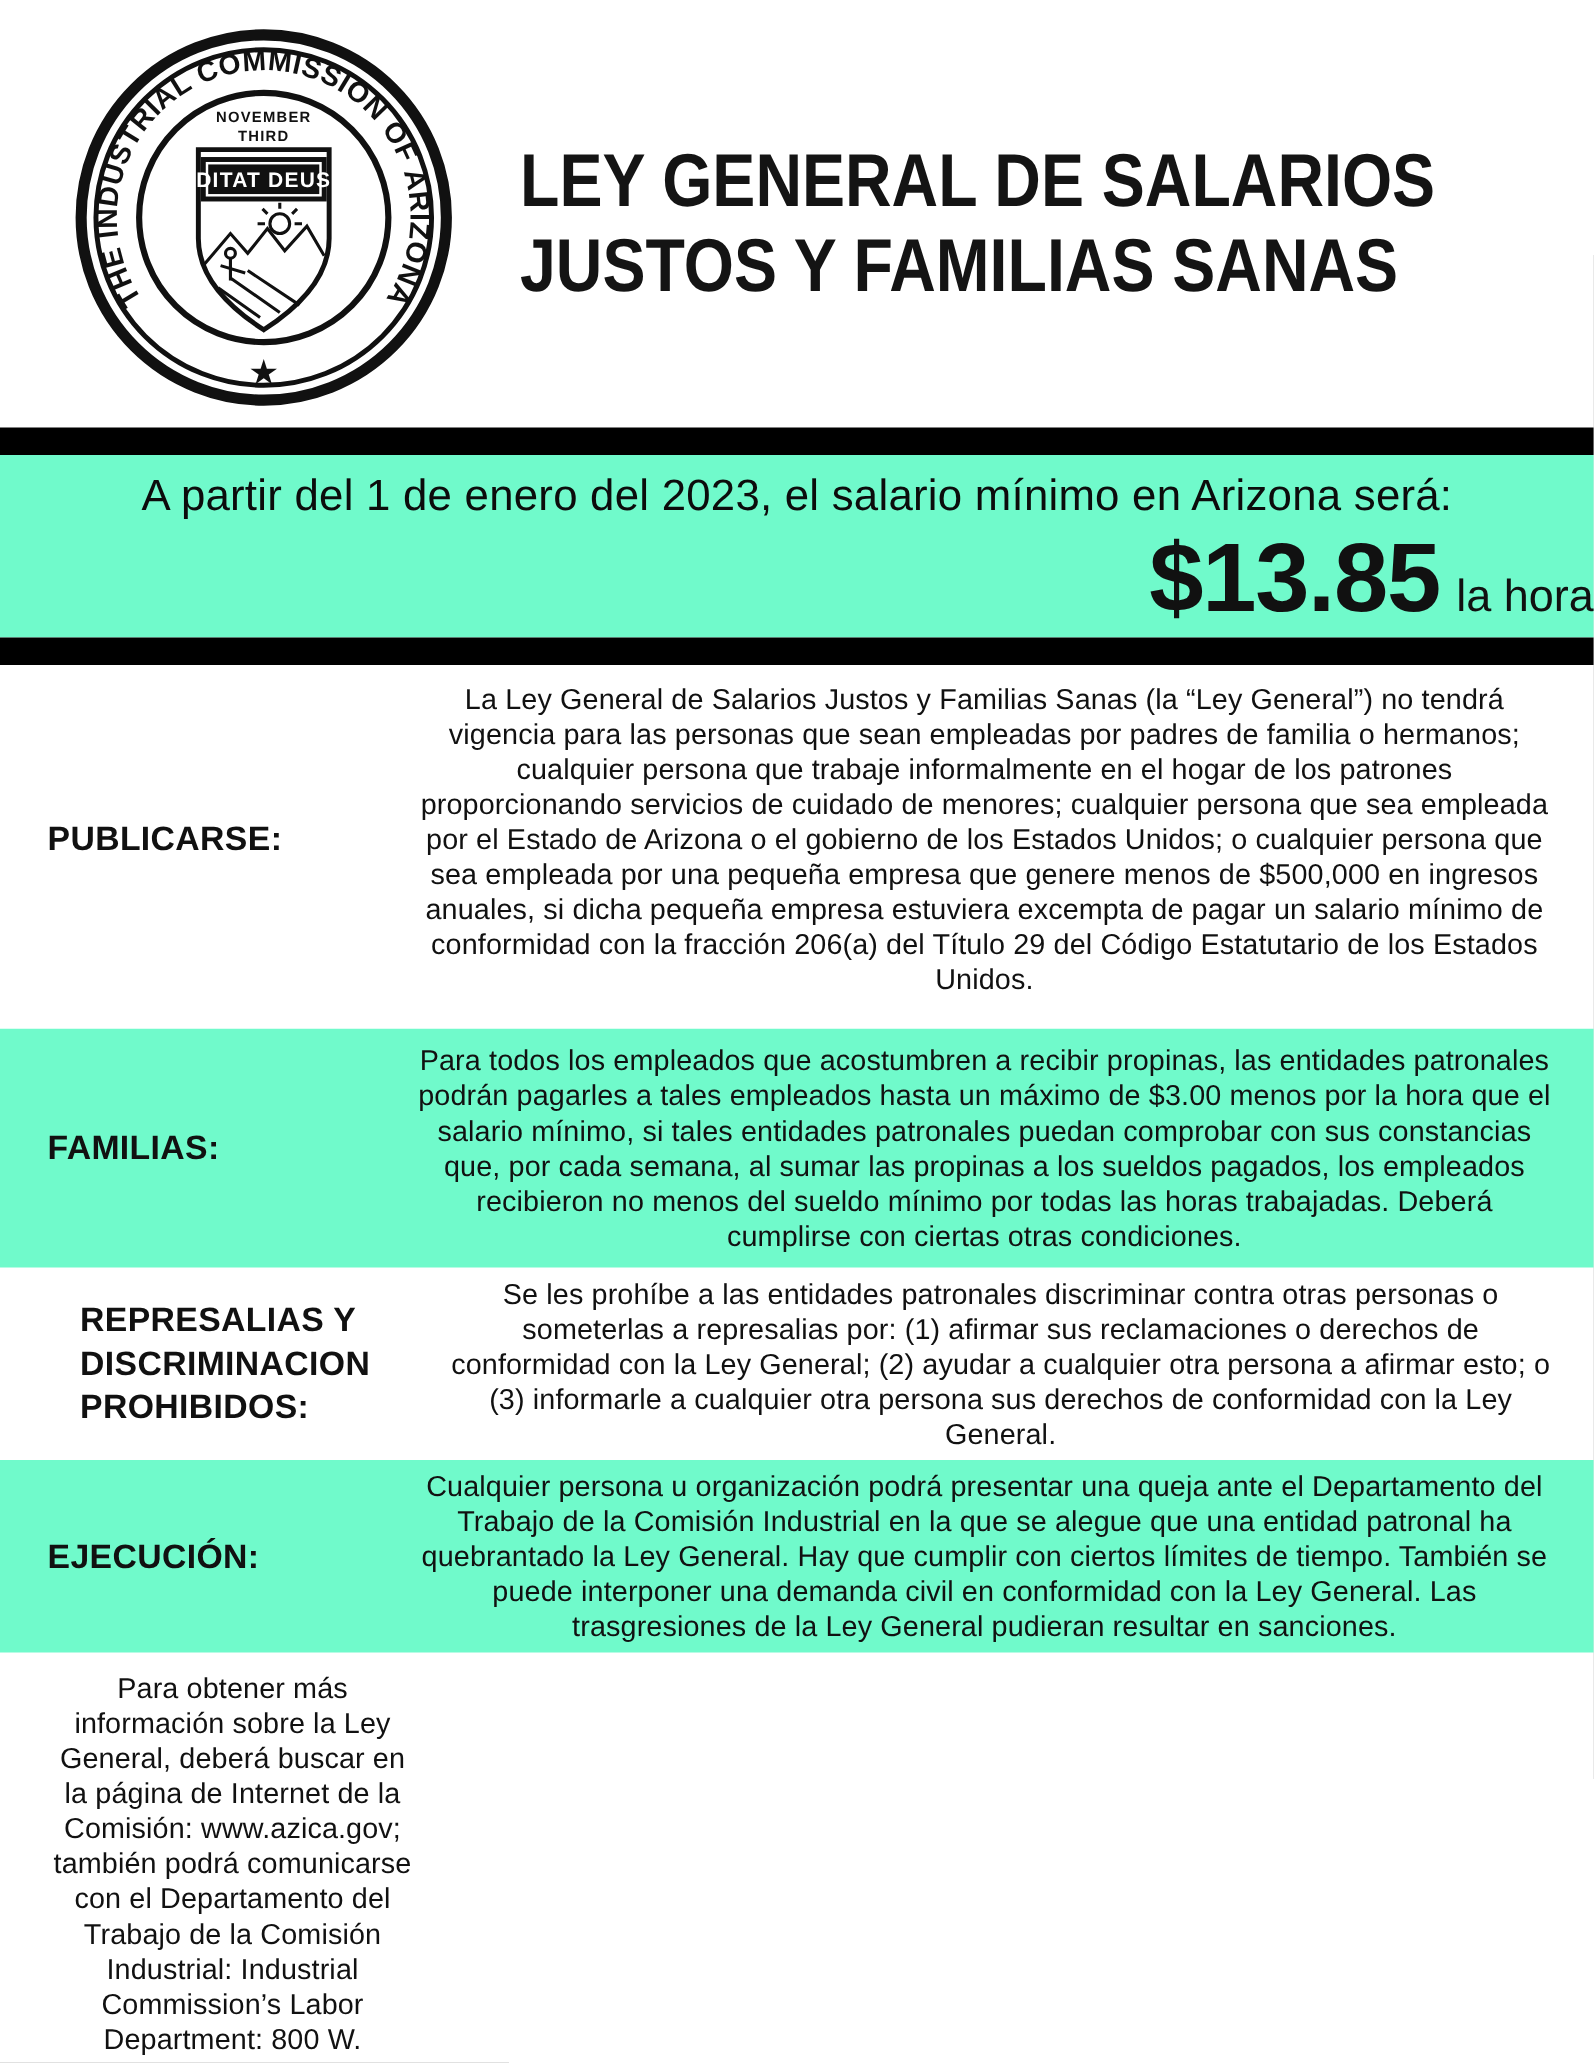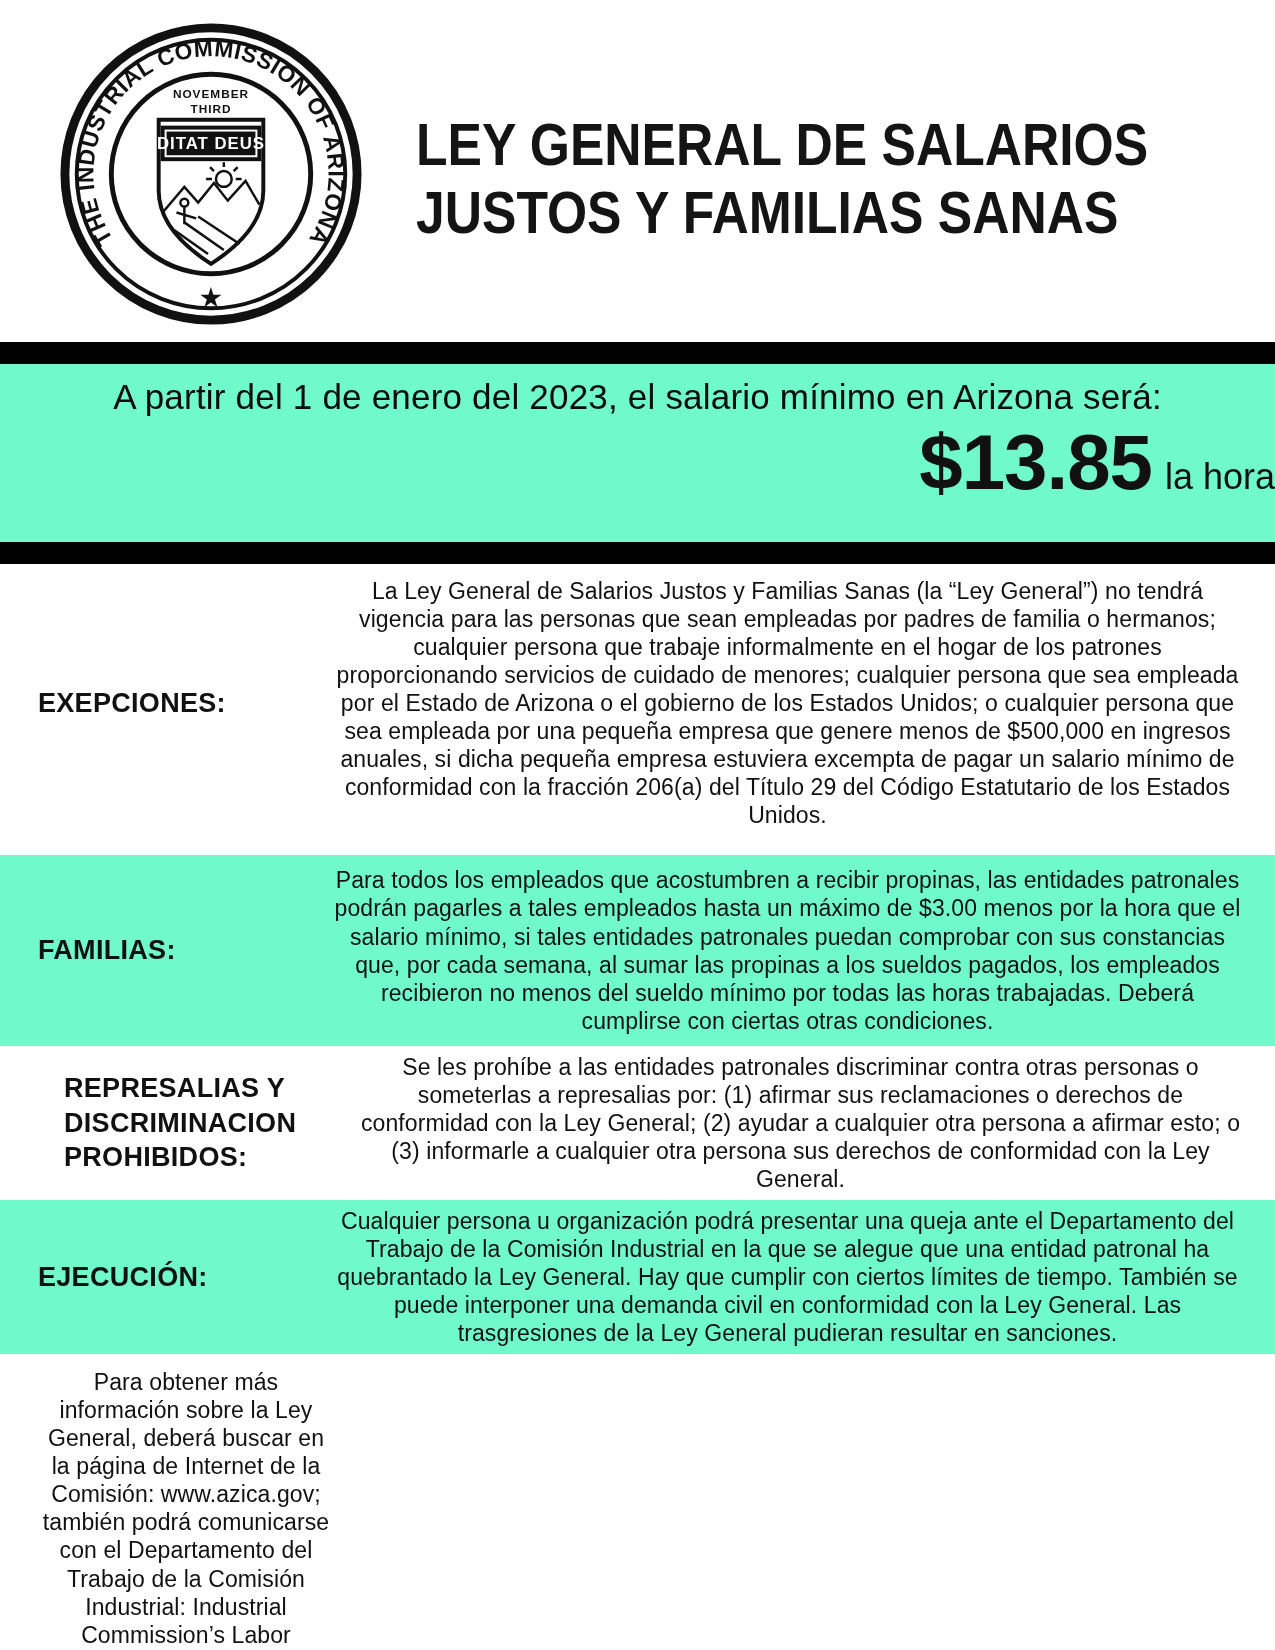--- a/index.html
+++ b/index.html
@@ -10,21 +10,21 @@
   
   .header { height:342px; display:flex; align-items:center; padding:0 30px 0 58px; }
   .seal { width:306px; height:306px; flex-shrink:0; margin-top:6px; }
   .title { margin-left:52px; margin-top:16px; font-weight:700; font-size:60px; line-height:1.14;
            transform:scaleX(0.86); transform-origin:left center; white-space:nowrap; color:#141414; }
   .title .tl { display:block; }
 
   .bar { height:22px; background:var(--bar); }
 
   
-  .banner { background:var(--teal); height:178px; padding-top:13px; text-align:center; }
+  .banner { background:var(--teal); height:146px; padding-top:13px; text-align:center; }
   .banner-intro { font-size:35px; letter-spacing:0.2px; color:#0c0c0c; }
   .amount-row { display:flex; justify-content:flex-end; align-items:baseline; gap:13px; margin-top:0; }
   .amount { font-size:78px; font-weight:700; letter-spacing:-1px; }
   .amount-suffix { font-size:36px; }
 
   
   .sec { display:grid; grid-template-columns:296px 1fr; align-items:center; padding:10px 34px 10px 38px; }
   .sec .label { font-size:27px; font-weight:700; line-height:1.28; letter-spacing:0.3px; padding-right:10px; }
   .sec .body  { font-size:23px; line-height:1.22; letter-spacing:0.1px; max-width:912px;text-align:center; }
   .sec.teal { background:var(--teal); }
@@ -86,21 +86,21 @@
     <div class="banner-intro">A partir del 1 de enero del 2023, el salario mínimo en Arizona será:</div>
     <div class="amount-row">
       <span class="amount">$13.85</span>
       <span class="amount-suffix">la hora</span>
     </div>
   </section>
 
   <div class="bar"></div>
 
   <section class="sec s-exepciones">
-    <div class="label">EXEPCIONES:</div>
+    <div class="label">PUBLICARSE:</div>
     <div class="body">La Ley General de Salarios Justos y Familias Sanas (la “Ley General”) no tendrá vigencia para las personas que sean empleadas por padres de familia o hermanos; cualquier persona que trabaje informalmente en el hogar de los patrones proporcionando servicios de cuidado de menores; cualquier persona que sea empleada por el Estado de Arizona o el gobierno de los Estados Unidos; o cualquier persona que sea empleada por una pequeña empresa que genere menos de $500,000 en ingresos anuales, si dicha pequeña empresa estuviera excempta de pagar un salario mínimo de conformidad con la fracción 206(a) del Título 29 del Código Estatutario de los Estados Unidos.</div>
   </section>
 
   <section class="sec teal s-propinas">
     <div class="label">FAMILIAS:</div>
     <div class="body">Para todos los empleados que acostumbren a recibir propinas, las entidades patronales podrán pagarles a tales empleados hasta un máximo de $3.00 menos por la hora que el salario mínimo, si tales entidades patronales puedan comprobar con sus constancias que, por cada semana, al sumar las propinas a los sueldos pagados, los empleados recibieron no menos del sueldo mínimo por todas las horas trabajadas. Deberá cumplirse con ciertas otras condiciones.</div>
   </section>
 
   <section class="sec s-represalias">
     <div class="label">REPRESALIAS Y DISCRIMINACION PROHIBIDOS:</div>

